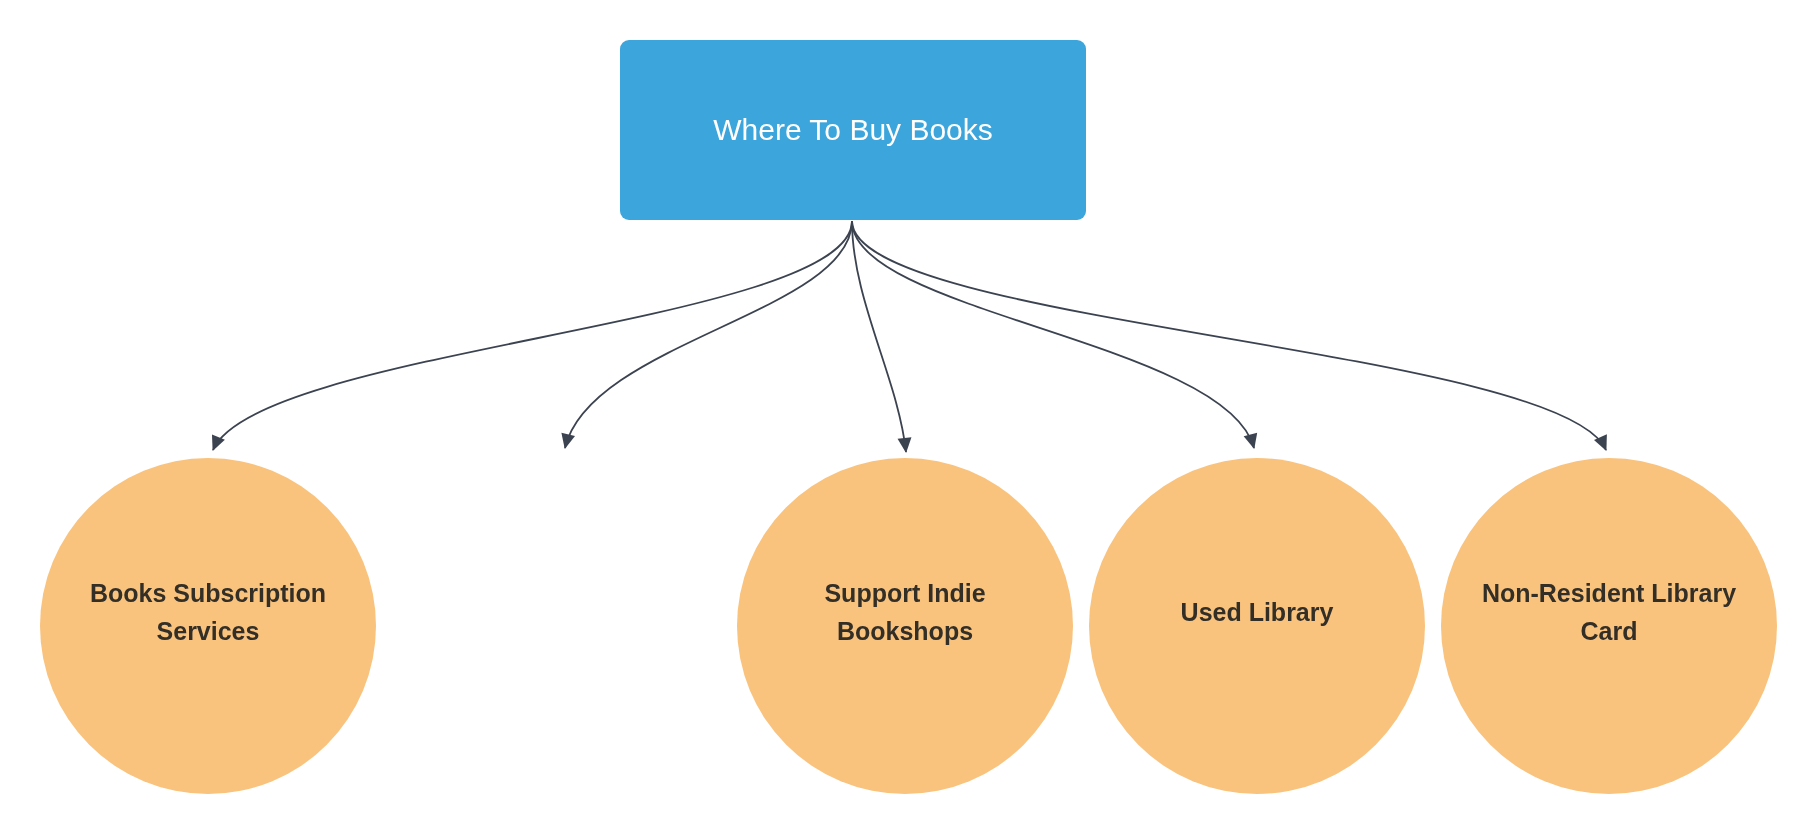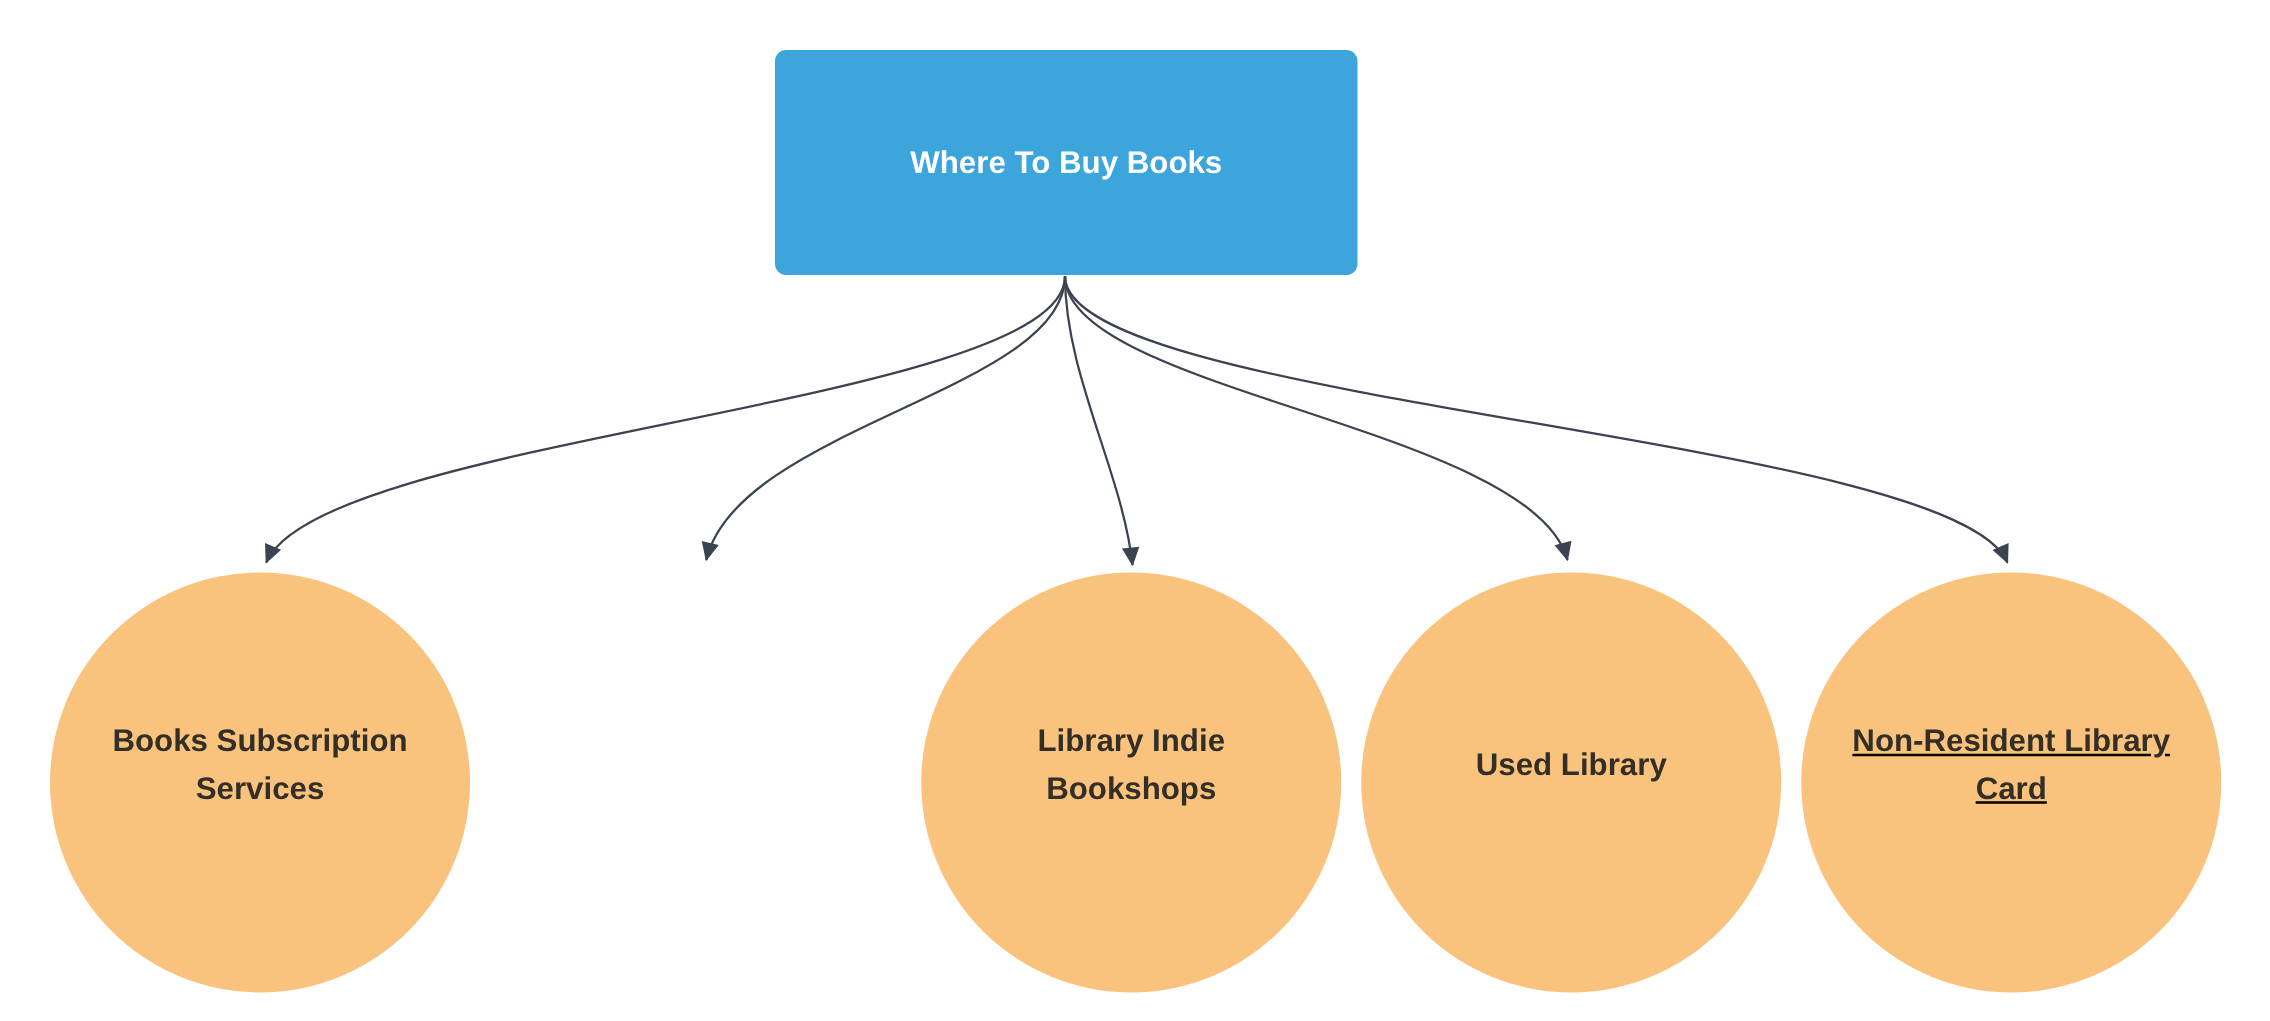--- a/index.html
+++ b/index.html
@@ -47,22 +47,22 @@
   .root-node{
     left:620px;
     top:40px;
     width:466px;
     height:180px;
     background:var(--root-fill);
     border-radius:9px;
   }
   .root-label{
     color:var(--root-text);
-    font-size:25px;
-    font-weight:bold;
+    font-size:30px;
+    font-weight:normal;
     line-height:1.45;
   }
   .circle-node{
     top:458px;
     width:336px;
     height:336px;
     background:var(--child-fill);
     border-radius:50%;
   }
   .circle-label{
@@ -70,21 +70,21 @@
     font-size:25px;
     font-weight:bold;
     line-height:1.52;
     max-width:262px;
     transform:translateY(-14px);
   }
   .c1{left:40px;}
   .c2{left:392px;}
   .c3{left:737px;}
   .c4{left:1089px;}
-  .c5{left:1441px;text-decoration:underline;}
+  .c5{left:1441px;}
 </style>
 </head>
 <body>
 
 <div class="canvas">
 
   <svg class="edges-layer" viewBox="0 0 1816 817" xmlns="http://www.w3.org/2000/svg">
     <defs>
       <marker id="arrow" markerUnits="userSpaceOnUse" markerWidth="18" markerHeight="16" refX="15" refY="8" orient="auto">
         <path class="arrowhead-fill" d="M1,1 L16,8 L1,15 Z"></path>
@@ -100,21 +100,21 @@
   <div class="node root-node">
     <div class="root-label">Where To Buy Books</div>
   </div>
 
   <div class="node circle-node c1">
     <div class="circle-label">Books Subscription Services</div>
   </div>
 
 
   <div class="node circle-node c3">
-    <div class="circle-label">Library Indie Bookshops</div>
+    <div class="circle-label">Support Indie Bookshops</div>
   </div>
 
   <div class="node circle-node c4">
     <div class="circle-label">Used Library</div>
   </div>
 
   <div class="node circle-node c5">
     <div class="circle-label">Non-Resident Library Card</div>
   </div>
 

